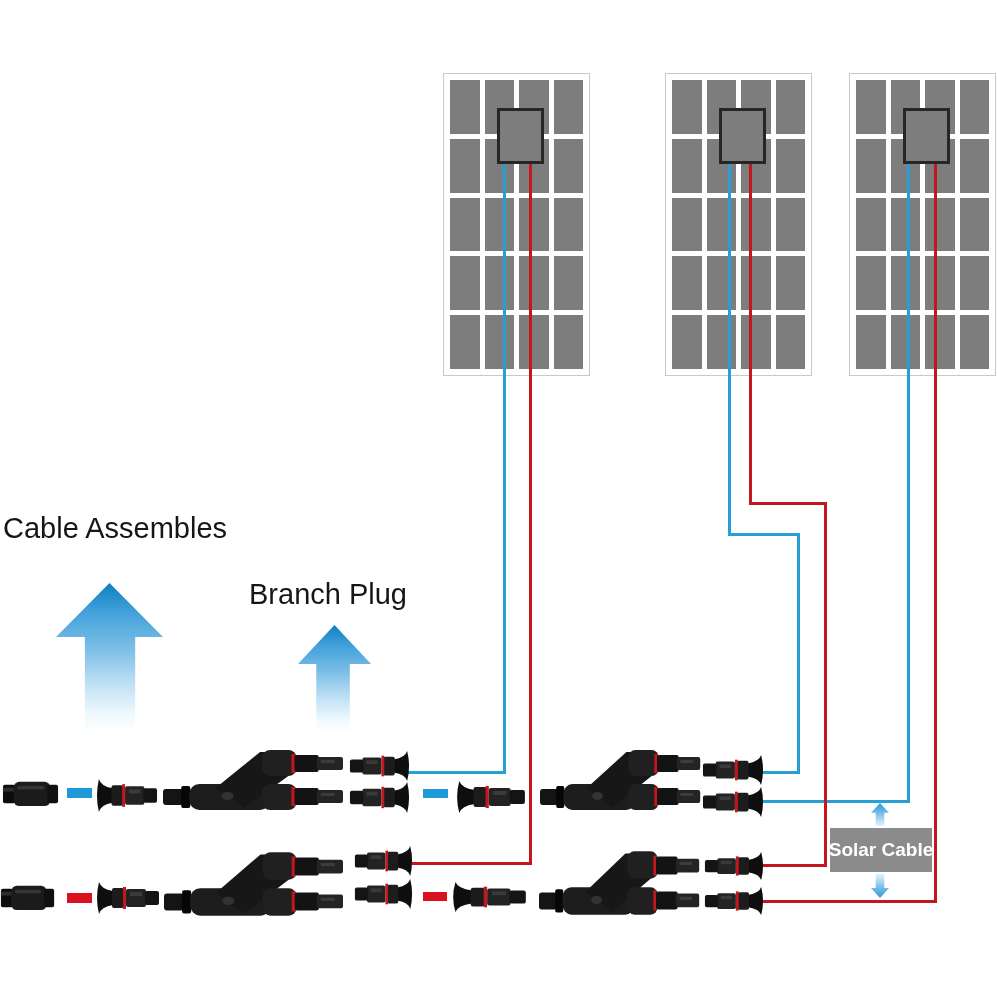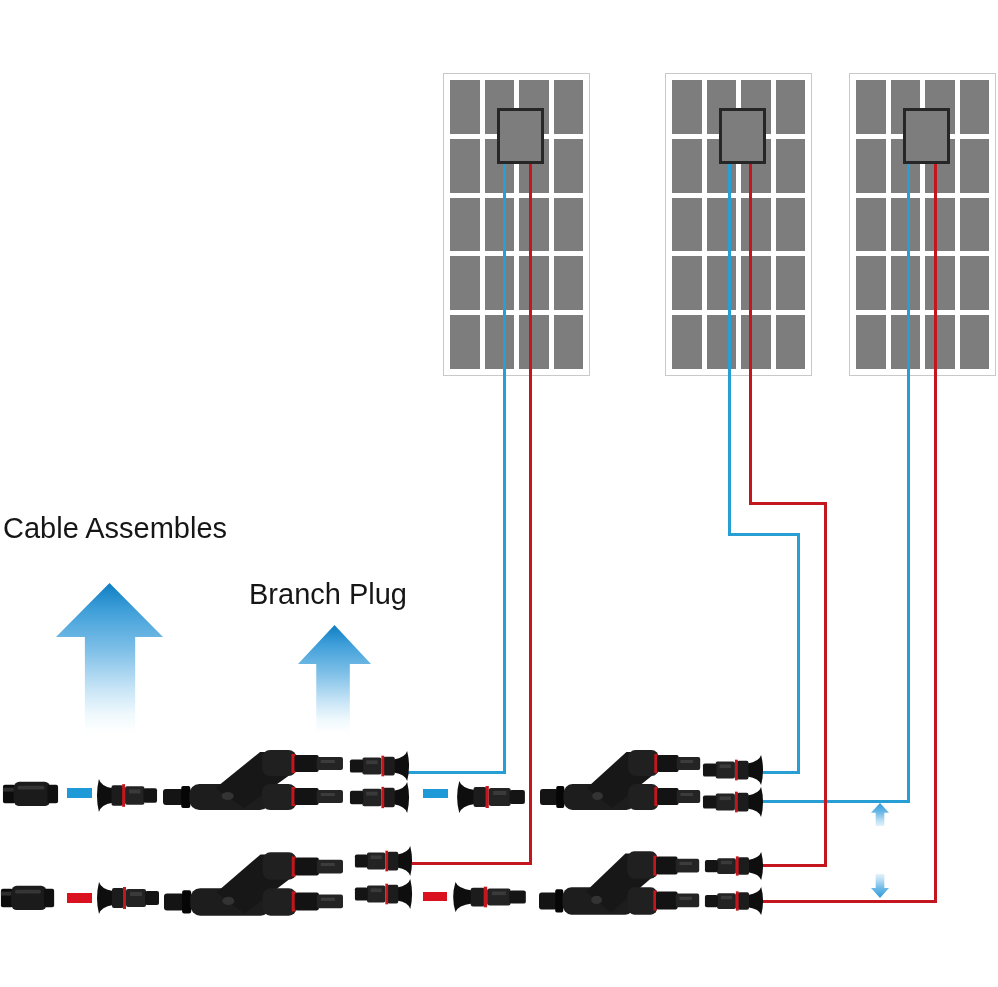--- a/index.html
+++ b/index.html
@@ -284,14 +284,15 @@
         </svg>
       </div>
     </div>
 
   <div class="big-label" id="label-cable">Cable Assembles</div>
   <div class="big-label" id="label-branch">Branch Plug</div>
   <div class="up-arrow" id="arrow-cable"></div>
   <div class="up-arrow" id="arrow-branch"></div>
   <div class="small-arrow" id="arrow-sc-up"></div>
   <div class="small-arrow" id="arrow-sc-down"></div>
+  <div id="solar-cable-tag">Solar Cable</div>
 
 </div>
 
 </body></html>

